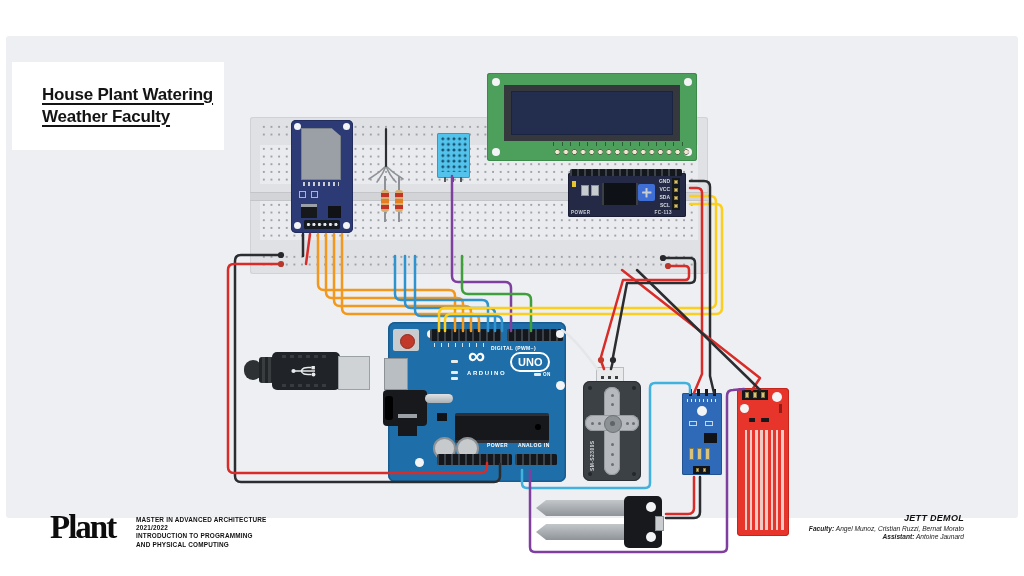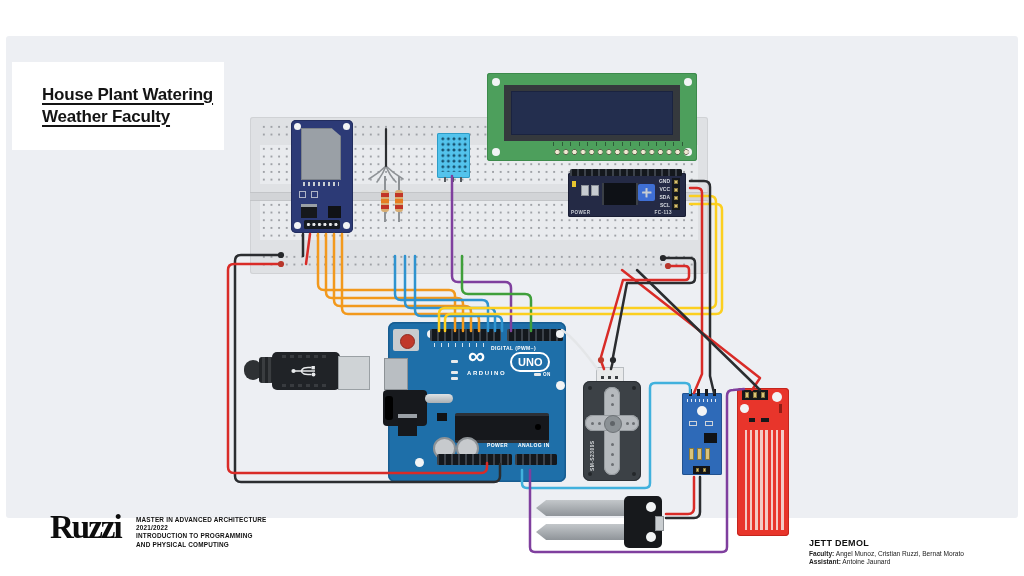--- a/index.html
+++ b/index.html
@@ -76,21 +76,21 @@
   .prong{position:absolute;height:16px;background:linear-gradient(#c3c7ca,#8f9499);
       clip-path:polygon(0 50%,11% 0,100% 0,100% 100%,11% 100%);}
   .probe-head{position:absolute;left:624px;top:470px;width:38px;height:52px;background:#17191c;border-radius:5px;}
   
   .gold{background:#d9c37a;box-shadow:0 0 0 1px #8a7a3c inset;}
   
   .logo{position:absolute;left:50px;top:485px;font-family:"Liberation Serif",serif;font-weight:900;
       font-size:33px;line-height:32px;letter-spacing:-2px;color:#0d0d0d;}
   .program{position:absolute;left:136px;top:490px;font-size:6.4px;font-weight:bold;line-height:8.2px;
       letter-spacing:.2px;color:#101010;}
-  .credits{position:absolute;right:60px;top:512px;color:#101010;}
+  .credits{position:absolute;right:60px;top:487px;text-align:right;color:#101010;font-style:italic;}
   .credits .author{font-size:9px;font-weight:bold;letter-spacing:.3px;}
   .credits .line{font-size:6.6px;margin-top:2px;line-height:8px;color:#222;}
   svg.wiring{position:absolute;left:0;top:0;width:1024px;height:576px;pointer-events:none;}
 </style>
 </head>
 <body>
 
 <div class="stage">
   <div class="canvas"></div>
 
@@ -338,21 +338,21 @@
       <path d="M386,140 C392,146 398,150 403,153" stroke="#8e9296" stroke-width="1.6" fill="none" stroke-linecap="round" stroke-linejoin="round"></path>
       <path d="M386,103 V140" stroke="#2c2e31" stroke-width="2.2" fill="none" stroke-linecap="round" stroke-linejoin="round"></path>
       <circle cx="281" cy="229" r="3.1" fill="#26282b"></circle>
       <circle cx="281" cy="238" r="3.1" fill="#b8362b"></circle>
       <circle cx="663" cy="232" r="3.1" fill="#26282b"></circle>
       <circle cx="668" cy="240" r="3.1" fill="#b8362b"></circle>
       <circle cx="601" cy="334" r="3.1" fill="#c0392b"></circle>
       <circle cx="613" cy="334" r="3.1" fill="#26282b"></circle>
     </svg>
 
-  <div class="logo">Ruzzi</div>
+  <div class="logo">Plant</div>
   <div class="program">
     <div>MASTER IN ADVANCED ARCHITECTURE</div>
     <div>2021/2022</div>
     <div>INTRODUCTION TO PROGRAMMING</div>
     <div>AND PHYSICAL COMPUTING</div>
   </div>
   <div class="credits">
     <div class="author">JETT DEMOL</div>
     <div class="line"><b>Faculty:</b><span> Angel Munoz, Cristian Ruzzi, Bernat Morato</span></div>
     <div class="line" style="margin-top:0;"><b>Assistant:</b><span> Antoine Jaunard</span></div>

